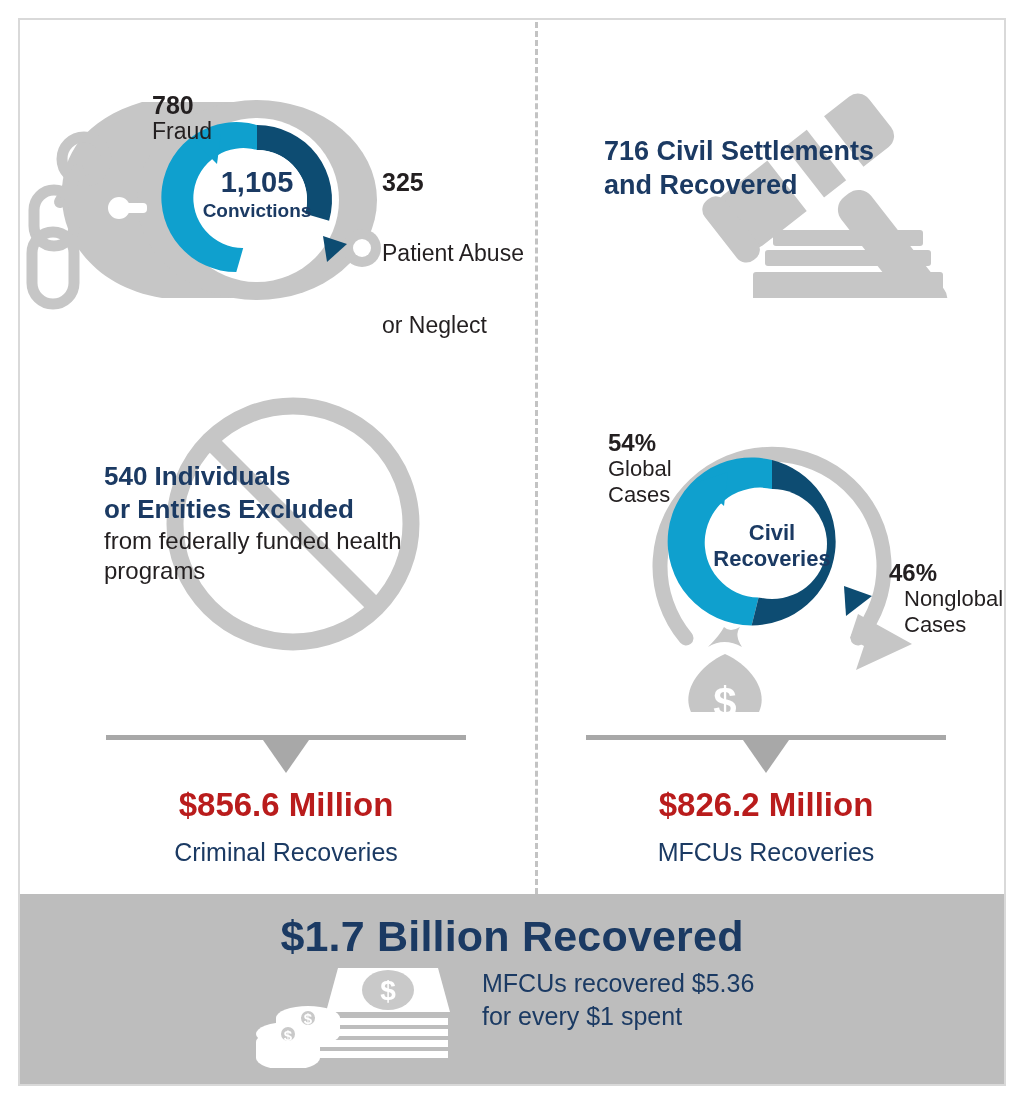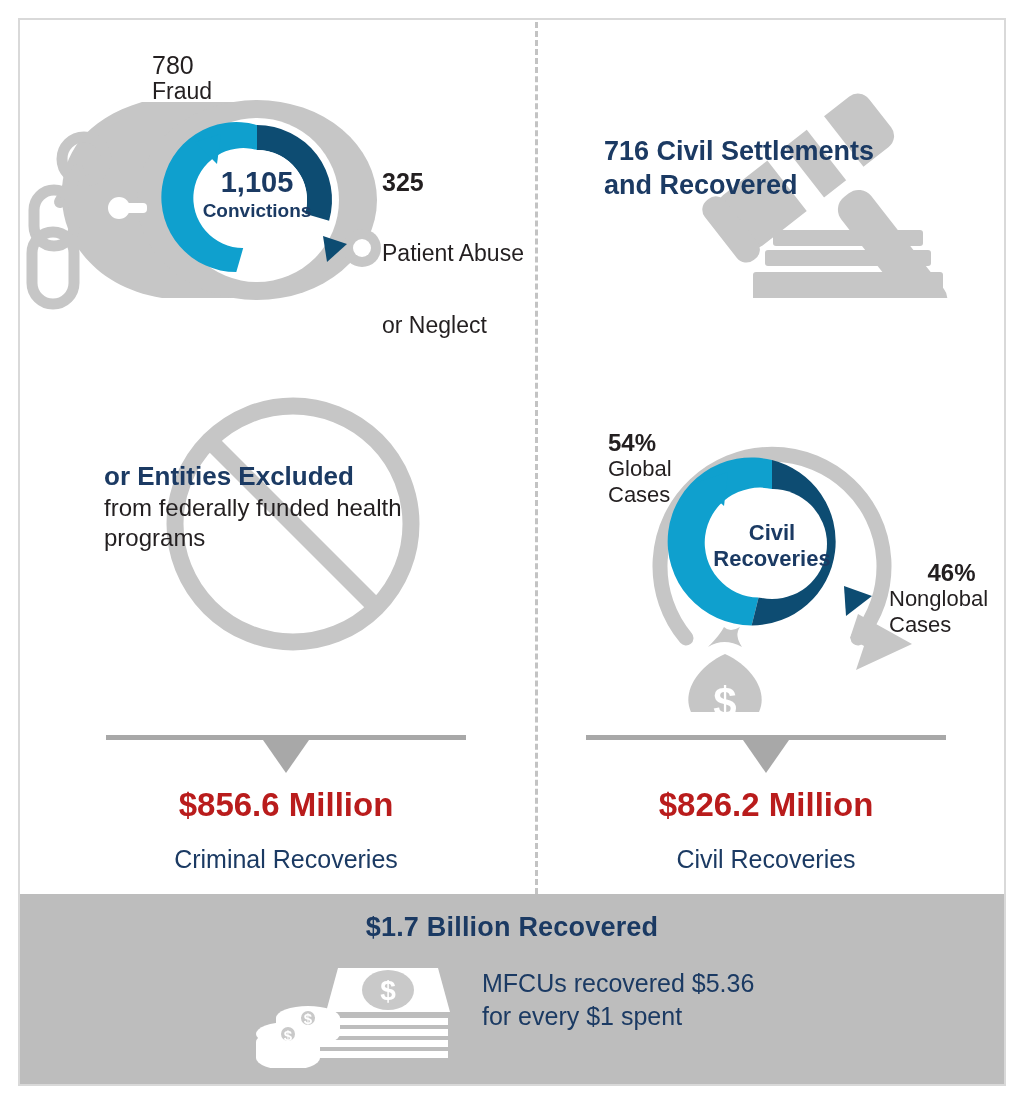--- a/index.html
+++ b/index.html
@@ -63,24 +63,25 @@
 
   
   .tl-fraud {
     left: 152px;
     top: 52px;
     width: 200px;
     text-align: left;
   }
   .tl-fraud .num {
     font-size: 25px;
-    font-weight: normal;
+    font-weight: bold;
     color: #231f20;
     display: block;
     line-height: 1.05;
+    margin-top: 40px;
   }
   .tl-fraud .lbl {
     font-size: 23px;
     color: #231f20;
     display: block;
     line-height: 1.2;
   }
 
   .tl-abuse {
     left: 382px;
@@ -189,26 +190,26 @@
     top: 560px;
     width: 125px;
     text-align: left;
     z-index: 6;
   }
   .mr-nonglobal .pct {
     font-size: 24px;
     font-weight: bold;
     display: block;
     line-height: 1.08;
-    text-align: center;
   }
   .mr-nonglobal .l1, .mr-nonglobal .l2 {
     font-size: 22px;
     display: block;
     line-height: 1.18;
+    margin-left: 15px;
   }
 
   
   .total-block { position: absolute; text-align: center; }
   .total-left  { left: 66px;  top: 735px; width: 440px; }
   .total-right { left: 546px; top: 735px; width: 440px; }
 
   .total-rule {
     position: relative;
     width: 360px;
@@ -228,33 +229,33 @@
     border-top: 33px solid #a8a8a8;
   }
   .total-amount {
     margin-top: 45px;
     font-size: 33px;
     font-weight: bold;
     color: #b91c1c;
     line-height: 1.2;
   }
   .total-label {
-    margin-top: 19px;
+    margin-top: 12px;
     font-size: 25px;
     color: #1b3a63;
     line-height: 1.2;
   }
 
   
   .banner-title {
     position: absolute;
     left: 0; top: 912px;
     width: 1024px;
     text-align: center;
-    font-size: 27px;
+    font-size: 43px;
     font-weight: bold;
     color: #1b3a63;
     letter-spacing: .2px;
   }
   .banner-art {
     position: absolute;
     left: 246px;
     top: 962px;
     width: 220px;
     height: 106px;
@@ -355,20 +356,21 @@
   </div>
 
   <div class="ml-art">
     <svg width="270" height="272" viewBox="0 0 270 272">
       <circle cx="135" cy="136" r="118" fill="none" stroke="#c6c6c6" stroke-width="17"></circle>
       <line x1="52" y1="53" x2="218" y2="219" stroke="#c6c6c6" stroke-width="17"></line>
     </svg>
   </div>
 
   <div class="txt ml-text">
+    <span class="head">540 Individuals</span>
     <span class="head">or Entities Excluded</span>
     <span class="sub">from federally funded health</span>
     <span class="sub">programs</span>
   </div>
 
   <div class="mr-art">
     <svg width="320" height="320" viewBox="0 0 320 320">
 
       <g fill="none" stroke="#c6c6c6" stroke-width="15" stroke-linecap="round">
         <path d="M 74 246 A 112 112 0 1 1 246 246"></path>
@@ -411,21 +413,21 @@
 
   <div class="total-block total-left">
     <div class="total-rule"></div>
     <div class="total-amount">$856.6 Million</div>
     <div class="total-label">Criminal Recoveries</div>
   </div>
 
   <div class="total-block total-right">
     <div class="total-rule"></div>
     <div class="total-amount">$826.2 Million</div>
-    <div class="total-label">Civil Recoveries</div>
+    <div class="total-label">MFCUs Recoveries</div>
   </div>
 
   <div class="gray-banner"></div>
 
   <div class="banner-title">$1.7 Billion Recovered</div>
 
   <div class="banner-art">
     <svg width="220" height="106" viewBox="0 0 220 106">
       <g fill="#ffffff">
 

